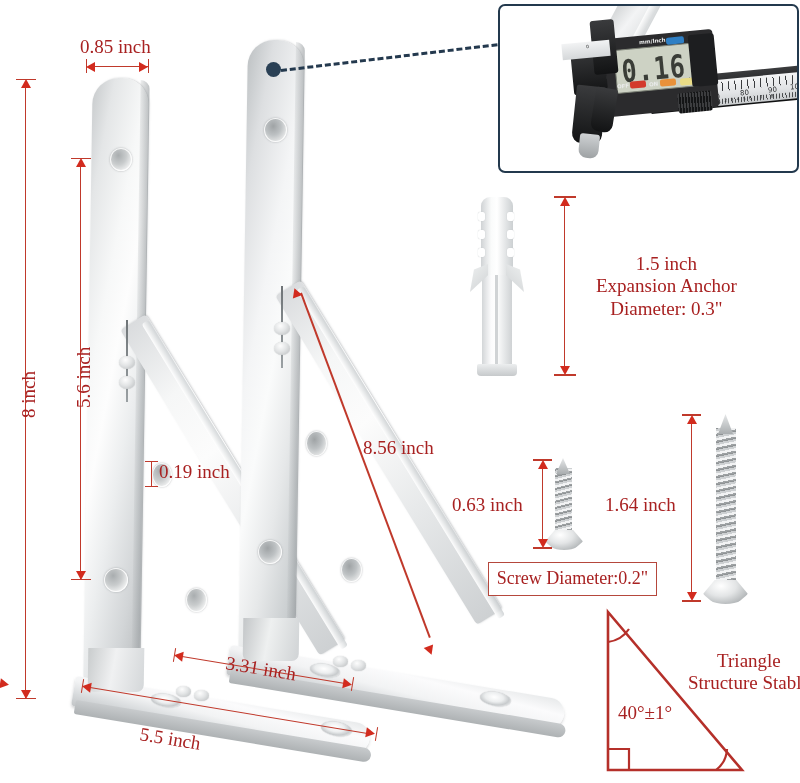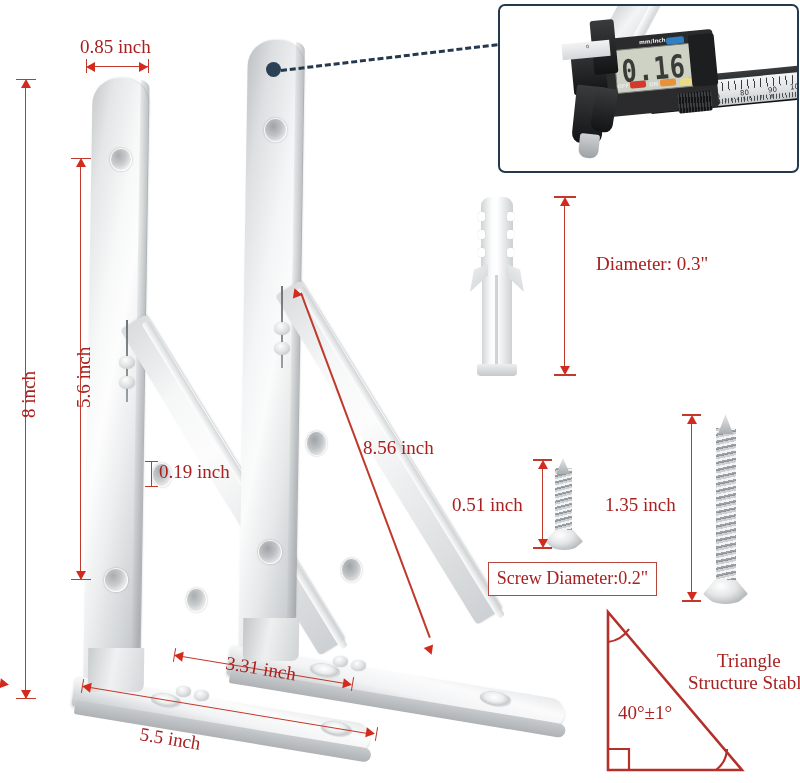--- a/index.html
+++ b/index.html
@@ -331,20 +331,22 @@
     <div class="abs" style="left:477px;top:364px;width:40px;height:12px;border-radius:2px 2px 4px 4px;
                 background:linear-gradient(180deg,#eceeef,#c6c9cb);"></div>
 
     <div class="dl dl-v" style="left:564px;top:200px;height:172px;"></div>
     <div class="arw arw-u" style="left:560px;top:197px;"></div>
     <div class="arw arw-d" style="left:560px;top:366px;"></div>
     <div class="tick" style="left:554px;top:196px;width:22px;height:1.6px;"></div>
     <div class="tick" style="left:554px;top:374px;width:22px;height:1.6px;"></div>
 
     <div class="abs" style="left:596px;top:253px;text-align:center;">
+      <div class="ann ann-lg">1.5 inch</div>
+      <div class="ann ann-lg">Expansion Anchor</div>
       <div class="ann ann-lg">Diameter: 0.3"</div>
     </div>
   </div>
 
   <div class="abs" style="left:0;top:0;">
     <div class="abs" style="left:555px;top:468px;width:17px;height:68px;
                 background:repeating-linear-gradient(
                    -14deg,
                    #9da1a3 0px,#9da1a3 1.2px,
                    #f2f3f4 1.2px,#f2f3f4 3.4px,
@@ -357,21 +359,21 @@
                 background:radial-gradient(ellipse at 40% 25%,#ffffff 0%,#e3e5e6 40%,#b0b4b6 80%,#cfd2d4 100%);
                 clip-path:polygon(26% 0,74% 0,100% 58%,74% 100%,26% 100%,0 58%);
                 border-radius:0 0 50% 50%;"></div>
 
     <div class="dl dl-v" style="left:542px;top:463px;height:82px;"></div>
     <div class="arw arw-u" style="left:538px;top:460px;"></div>
     <div class="arw arw-d" style="left:538px;top:539px;"></div>
     <div class="tick" style="left:533px;top:459px;width:19px;height:1.6px;"></div>
     <div class="tick" style="left:533px;top:547px;width:19px;height:1.6px;"></div>
 
-    <div class="ann ann-lg abs" style="left:452px;top:494px;">0.51 inch</div>
+    <div class="ann ann-lg abs" style="left:452px;top:494px;">0.63 inch</div>
   </div>
 
   <div class="abs" style="left:0;top:0;">
     <div class="abs" style="left:716px;top:428px;width:20px;height:158px;
                 background:repeating-linear-gradient(
                    -12deg,
                    #9da1a3 0px,#9da1a3 1.4px,
                    #f2f3f4 1.4px,#f2f3f4 3.8px,
                    #cdd0d2 3.8px,#cdd0d2 6.0px,
                    #8f9395 6.0px,#8f9395 6.9px);"></div>
@@ -382,21 +384,21 @@
                 background:radial-gradient(ellipse at 40% 25%,#ffffff 0%,#e3e5e6 40%,#aeb2b4 80%,#cfd2d4 100%);
                 clip-path:polygon(26% 0,74% 0,100% 58%,74% 100%,26% 100%,0 58%);
                 border-radius:0 0 50% 50%;"></div>
 
     <div class="dl dl-v" style="left:691px;top:418px;height:180px;"></div>
     <div class="arw arw-u" style="left:687px;top:415px;"></div>
     <div class="arw arw-d" style="left:687px;top:592px;"></div>
     <div class="tick" style="left:682px;top:414px;width:19px;height:1.6px;"></div>
     <div class="tick" style="left:682px;top:600px;width:19px;height:1.6px;"></div>
 
-    <div class="ann ann-lg abs" style="left:605px;top:494px;">1.35 inch</div>
+    <div class="ann ann-lg abs" style="left:605px;top:494px;">1.64 inch</div>
   </div>
 
   <div class="abs" style="left:488px;top:562px;width:167px;height:32px;border:1.4px solid #b5473c;
               display:flex;align-items:center;justify-content:center;background:#fff;">
     <span class="ann ann-md">Screw Diameter:0.2"</span>
   </div>
 
   <div class="abs" id="triangle-diagram" style="left:596px;top:602px;width:204px;height:181px;">
     <svg width="204" height="181" viewBox="0 0 204 181">
       <polygon points="12,10 146,168 12,168" fill="none" stroke="#b5302a" stroke-width="2.6"></polygon>

